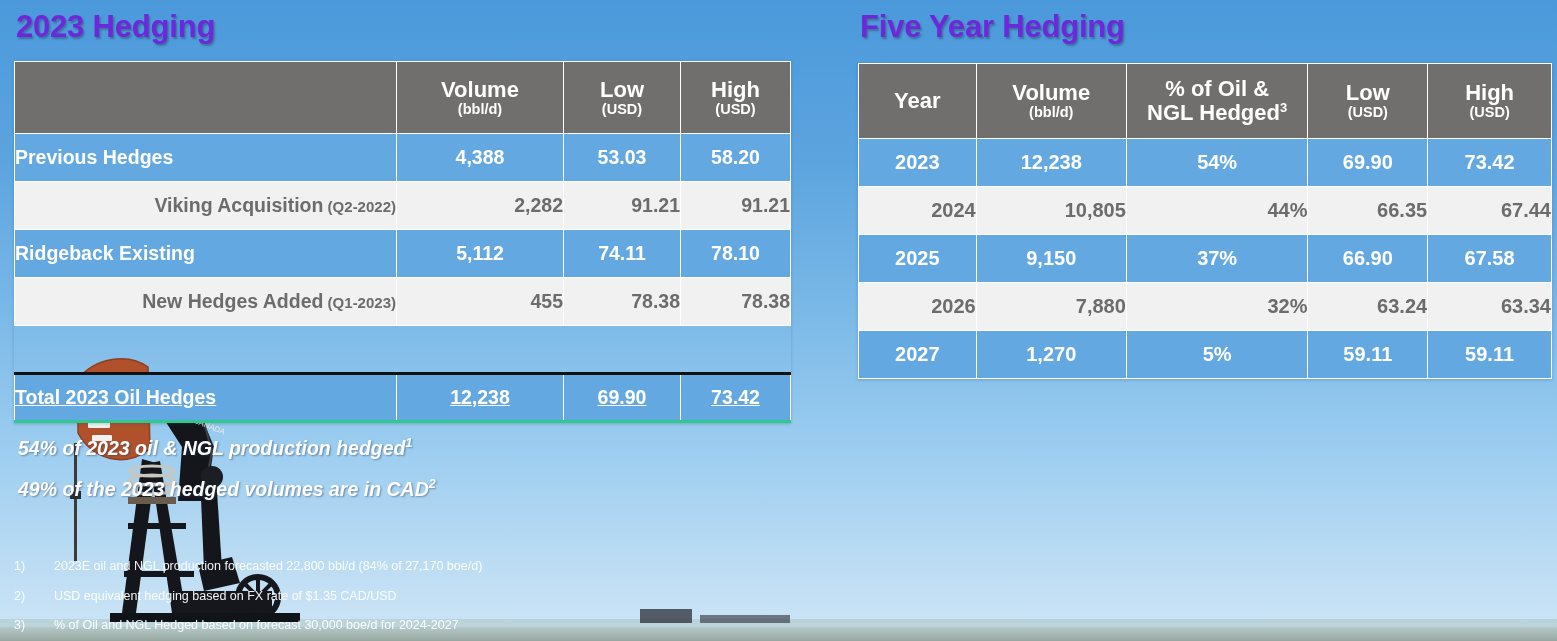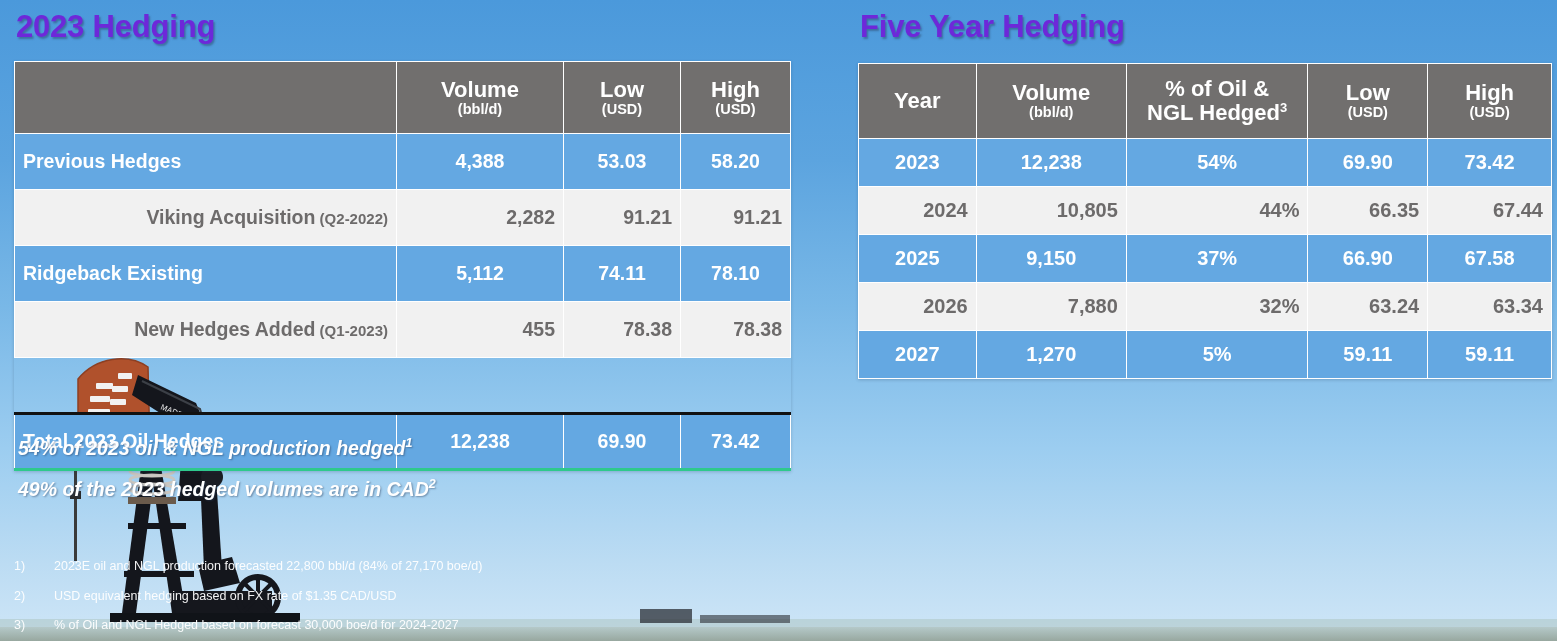--- a/index.html
+++ b/index.html
@@ -52,21 +52,21 @@
 
   
   .hedge-table {
     position: absolute;
     border-collapse: collapse;
     table-layout: fixed;
     box-shadow: 0 1px 3px rgba(30,60,90,0.25);
   }
   .hedge-table td, .hedge-table th {
     border: 1.5px solid #ffffff;
-    padding: 8px;
+    padding: 0;
     vertical-align: middle;
   }
   .hedge-table thead th {
     background: #716f6e;
     color: #ffffff;
     font-weight: bold;
     text-align: center;
     line-height: 1.08;
   }
   .hd-main { font-size: 22px; display: block; }
@@ -85,32 +85,33 @@
   .cell-label .qualifier { font-size: 15px; font-weight: bold; }
   .cell-num {
     text-align: center;
     font-size: 19.5px;
     font-weight: bold;
   }
 
   
   #table-2023 { left: 14px; top: 61px; width: 776px; }
   #table-2023 thead th { height: 72px; }
-  #table-2023 tbody tr { height: 56px; }
+  #table-2023 tbody tr { height: 48px; }
   #table-2023 .c0 { width: 382px; }
   #table-2023 .c1 { width: 167px; }
   #table-2023 .c2 { width: 117px; }
   #table-2023 .c3 { width: 110px; }
 
   
   tr.total-row td {
     background: #64a8e2;
     color: #ffffff;
     border-top: 3px solid #111111;
     border-bottom: 3px solid #2ec98c;
+    text-decoration: underline;
   }
   tr.spacer-row td {
     height: 4px;
     border: none;
     background: transparent;
   }
 
   
   #table-5yr { left: 858px; top: 63px; width: 694px; }
   #table-5yr thead th { height: 75px; }

